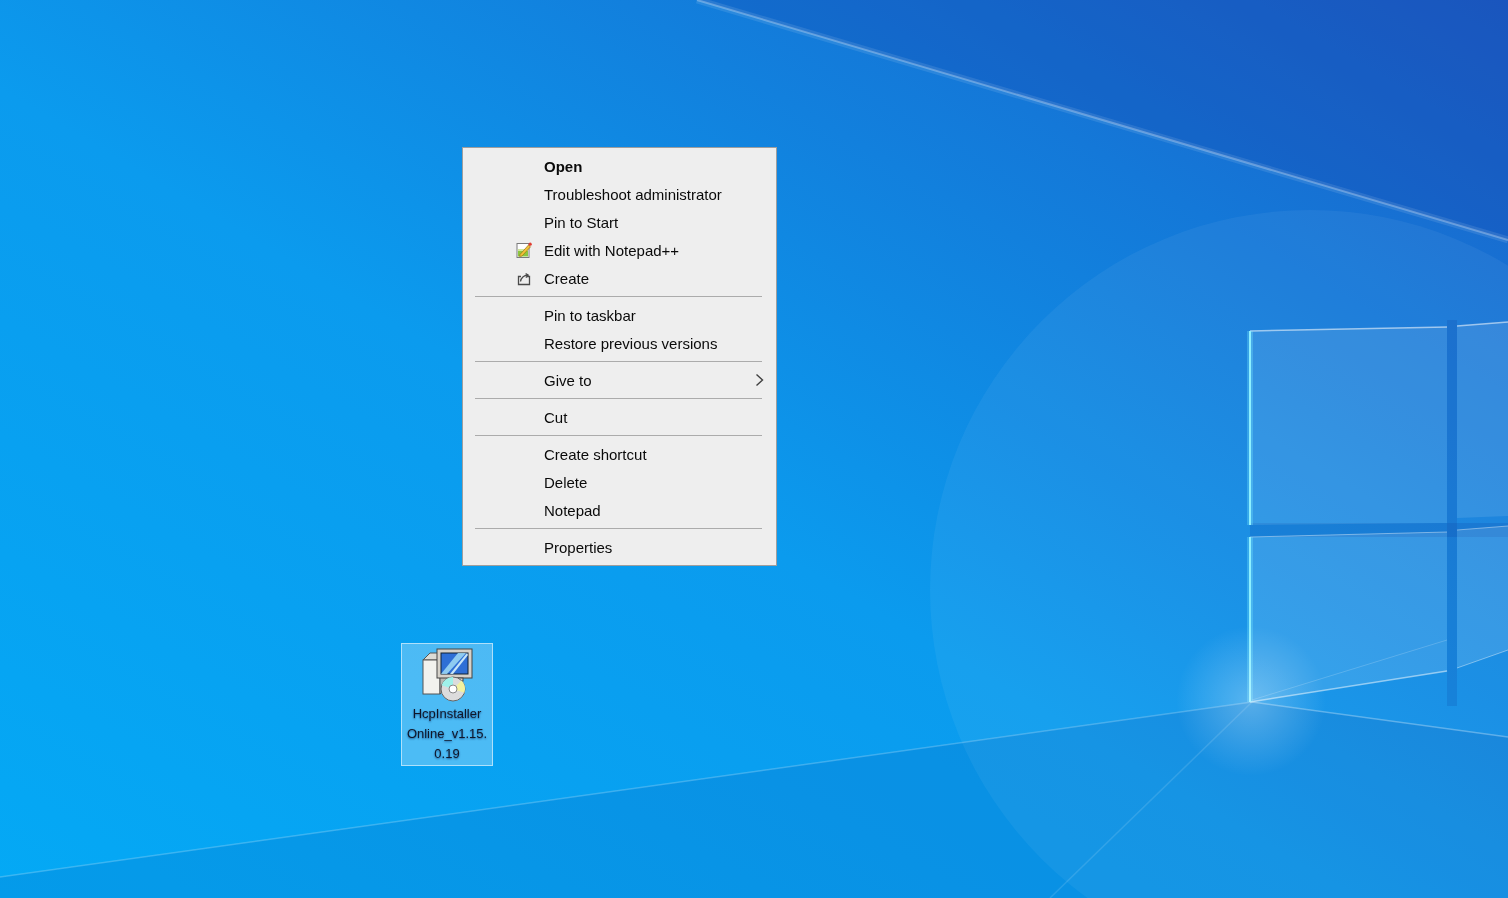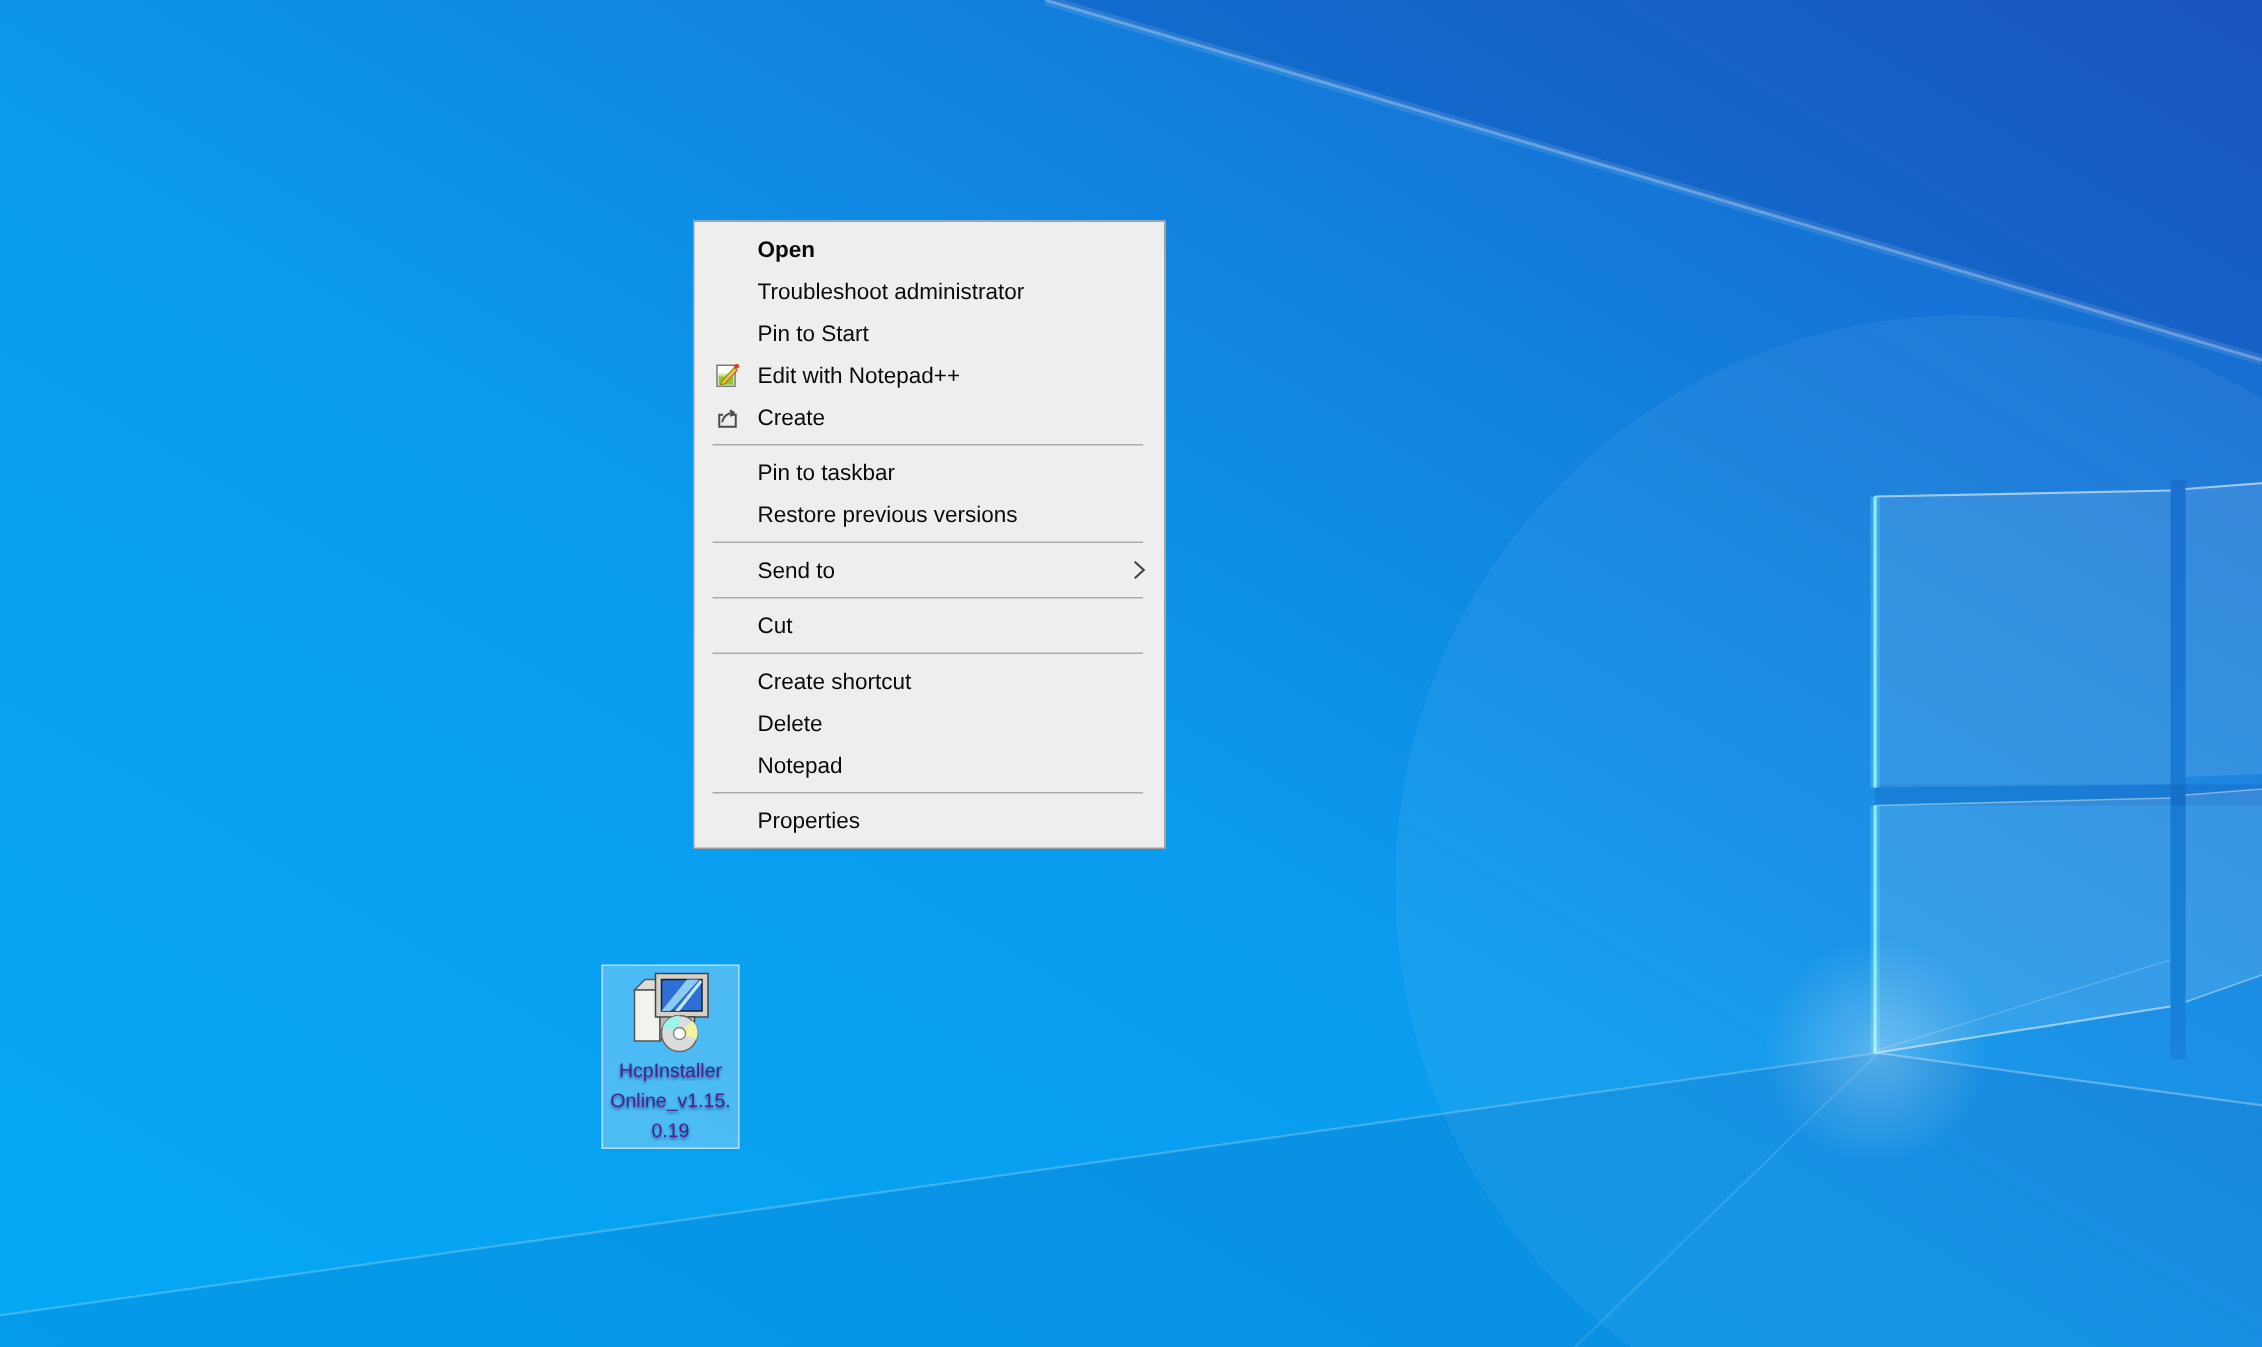--- a/index.html
+++ b/index.html
@@ -16,35 +16,35 @@
     position:absolute;left:401px;top:643px;width:92px;height:123px;
     background:rgba(255,255,255,0.28);
     border:1px solid rgba(255,255,255,0.55);
     box-sizing:border-box;z-index:5;
     display:flex;flex-direction:column;align-items:center;
     cursor:default;
   }
   .icon-art{width:54px;height:56px;margin-top:3px;flex:none;}
   .icon-label{
     margin-top:1px;width:100%;
-    font-size:13px;line-height:20px;color:#4c1d95;text-align:center;
+    font-size:13px;line-height:20px;color:#0f172a;text-align:center;
     text-shadow:0 1px 2px rgba(0,30,90,0.65);
   }
   .icon-label span{display:block;}
 
   
   .menu{
     position:absolute;left:462px;top:147px;width:315px;
     background:var(--menu-bg,#eeeeee);
     border:1px solid var(--menu-border,#9e9e9e);
     padding:4px 0;box-sizing:border-box;z-index:10;
   }
   .mi{
     position:relative;height:28px;display:flex;align-items:center;
-    padding-left:42px;font-size:15px;color:#0a0a0a;cursor:default;
+    padding-left:42px;font-size:15px;color:#0a0a0a;cursor:default;margin-left:39px;
   }
   .mi.highlight{background:var(--menu-highlight,#ffffff);}
   .mi.bold .mi-label{font-weight:bold;}
   .mi-icon{position:absolute;left:13px;top:50%;transform:translateY(-50%);width:18px;height:18px;display:flex;}
   .mi-arrow{position:absolute;right:12px;top:50%;transform:translateY(-50%);display:flex;}
   .sep{height:1px;background:#ababab;margin:4px 14px 4px 12px;}
 </style>
 </head>
 <body style="--menu-bg: #eeeeee; --menu-highlight: #ffffff; --menu-border: #9e9e9e;">
 
@@ -176,21 +176,21 @@
     <span class="mi-label">Pin to taskbar</span>
   </div>
 
   <div class="mi">
     <span class="mi-label">Restore previous versions</span>
   </div>
 
   <div class="sep"></div>
 
   <div class="mi">
-    <span class="mi-label">Send to</span>
+    <span class="mi-label">Give to</span>
     <span class="mi-arrow">
       <svg width="9" height="14" viewBox="0 0 9 14">
           <path d="M1.5 1.5 L7.5 7 L1.5 12.5" fill="none" stroke="#404040" stroke-width="1.4"></path>
         </svg>
     </span>
   </div>
 
   <div class="sep"></div>
 
   <div class="mi">

